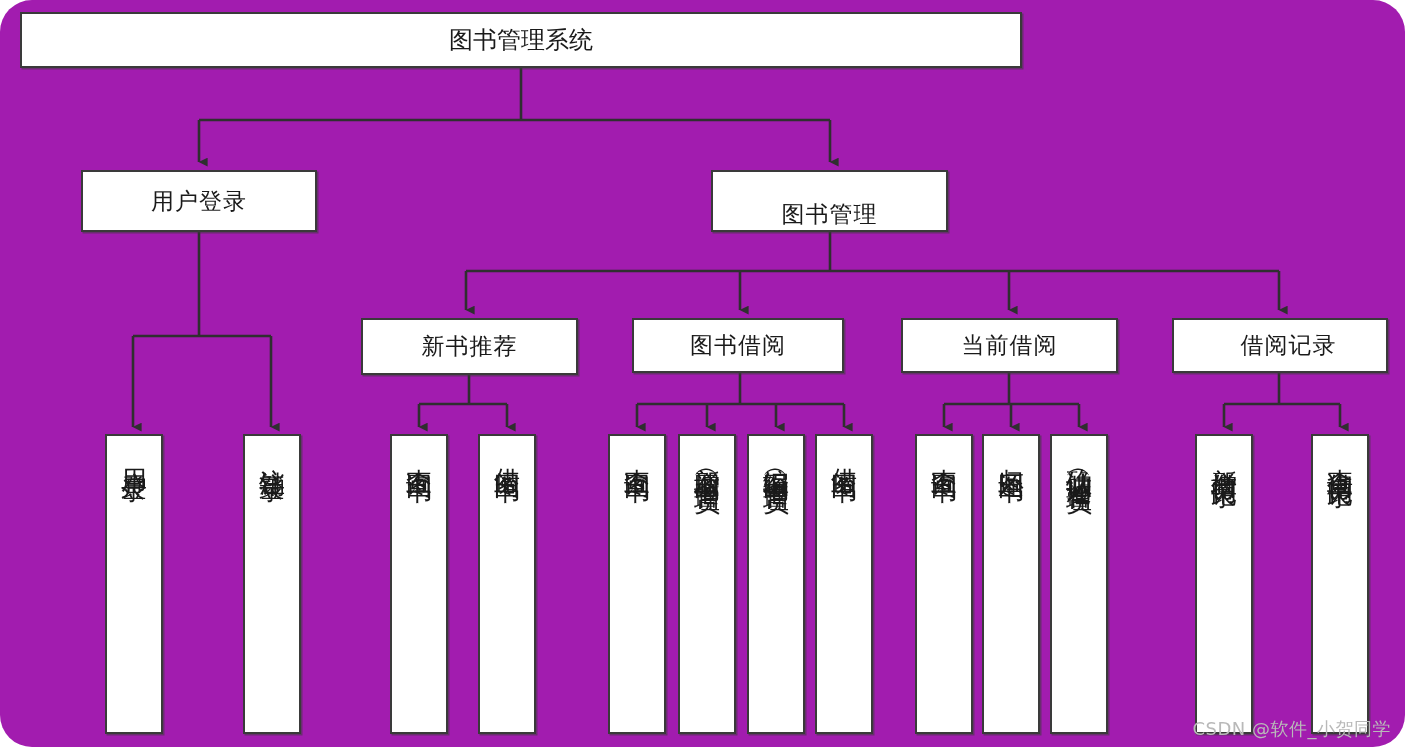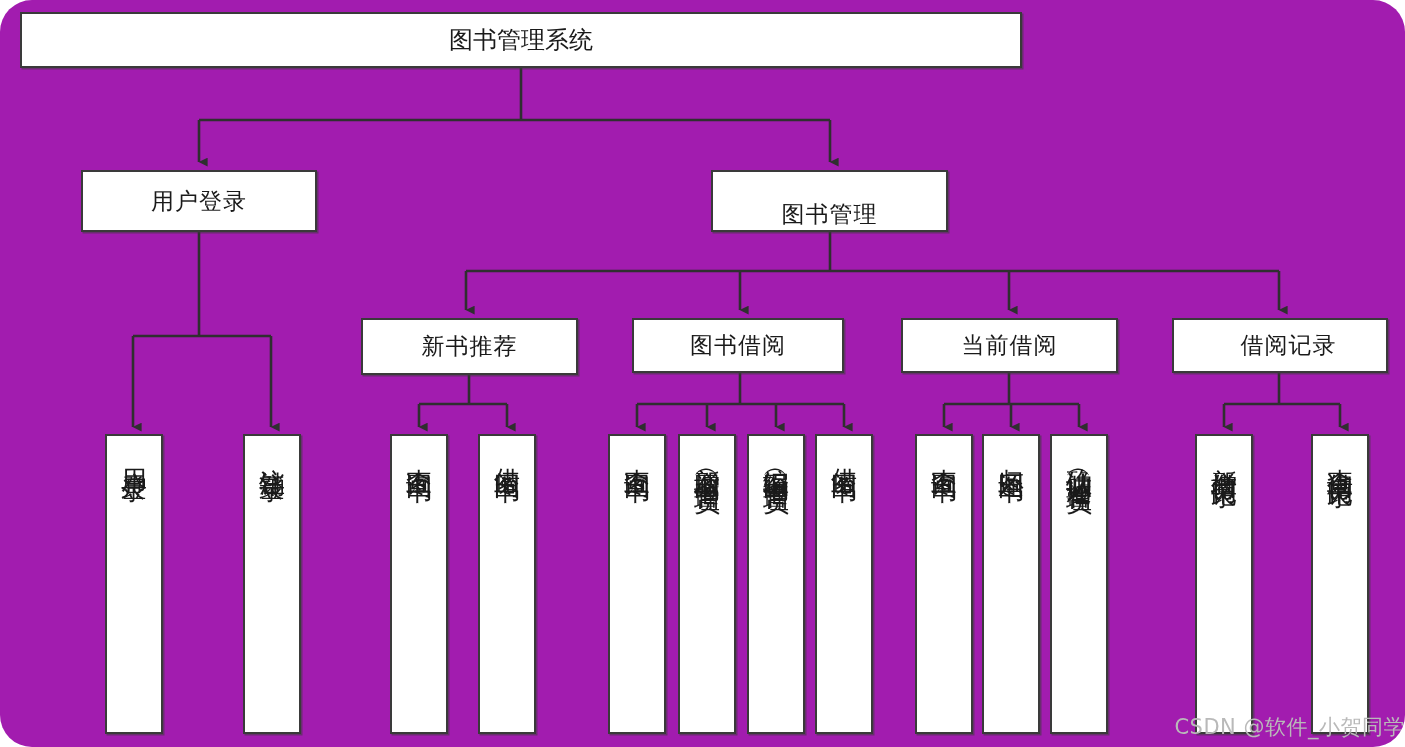--- a/index.html
+++ b/index.html
@@ -53,23 +53,23 @@
     writing-mode: vertical-rl;
     text-orientation: upright;
     font-size: 26px;
     line-height: 1.12;
     letter-spacing: 3px;
     white-space: nowrap;
     color: #1a1a1a;
   }
   .watermark {
     position: absolute;
-    right: 0;
+    right: 14px;
     bottom: 6px;
-    font-size: 21px;
+    font-size: 18px;
     color: #b9b9b9;
     letter-spacing: 0.5px;
     white-space: nowrap;
   }
 </style>
 </head>
 <body>
 
 <div id="canvas">
 

